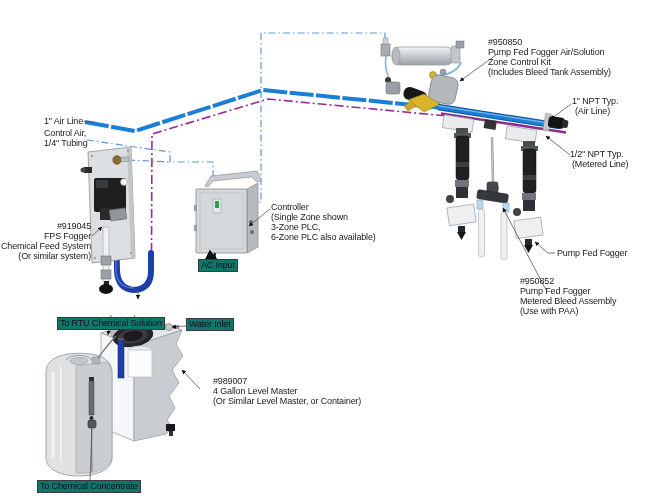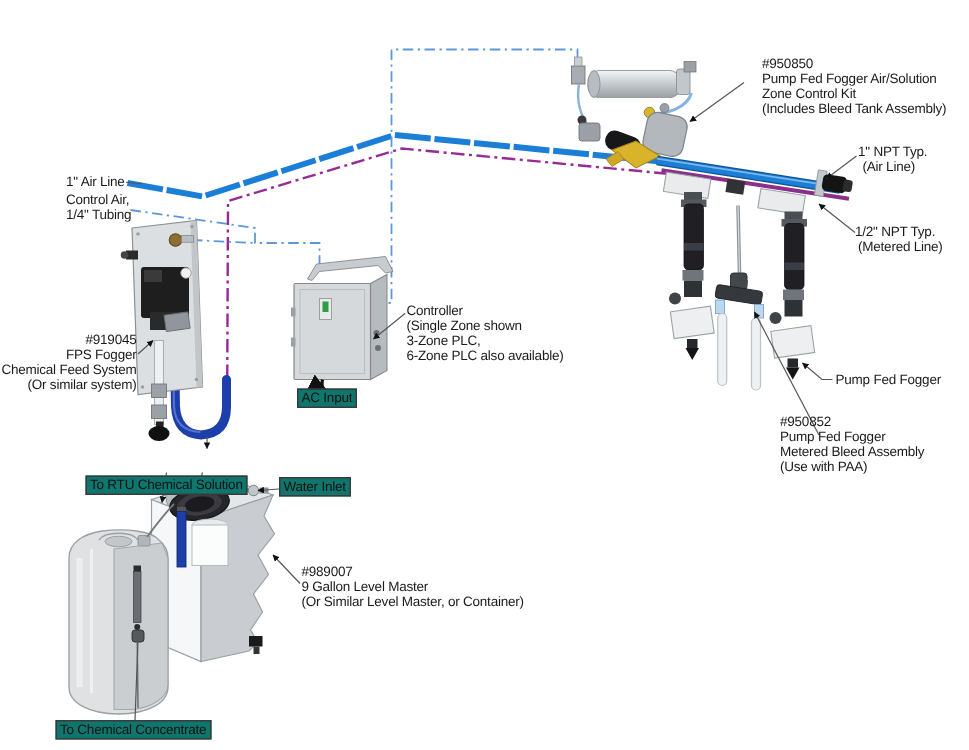--- a/index.html
+++ b/index.html
@@ -249,21 +249,21 @@
   <div>(Or similar system)</div>
 </div>
 
 <div class="lbl" style="left:271px;top:202px;">
   <div>Controller</div>
   <div>(Single Zone shown</div>
   <div>3-Zone PLC,</div>
   <div>6-Zone PLC also available)</div>
 </div>
 
-<div class="lbl" style="left:508px;top:37px;">
+<div class="lbl" style="left:488px;top:37px;">
   <div>#950850</div>
   <div>Pump Fed Fogger Air/Solution</div>
   <div>Zone Control Kit</div>
   <div>(Includes Bleed Tank Assembly)</div>
 </div>
 
 <div class="lbl" style="left:572px;top:96px;">
   <div>1" NPT Typ.</div>
   <div style="padding-left:3px;">(Air Line)</div>
 </div>
@@ -277,23 +277,23 @@
   <div>Pump Fed Fogger</div>
 </div>
 
 <div class="lbl" style="left:520px;top:276px;">
   <div>#950852</div>
   <div>Pump Fed Fogger</div>
   <div>Metered Bleed Assembly</div>
   <div>(Use with PAA)</div>
 </div>
 
-<div class="lbl" style="left:201px;top:376px;">
+<div class="lbl" style="left:213px;top:376px;">
   <div>#989007</div>
-  <div>9 Gallon Level Master</div>
+  <div>4 Gallon Level Master</div>
   <div>(Or Similar Level Master, or Container)</div>
 </div>
 
 <div class="boxlbl" style="left:198px;top:259px;">
   <span>AC Input</span>
 </div>
 <div class="boxlbl" style="left:57px;top:317px;">
   <span>To RTU Chemical Solution</span>
 </div>
 <div class="boxlbl" style="left:186px;top:318px;">

